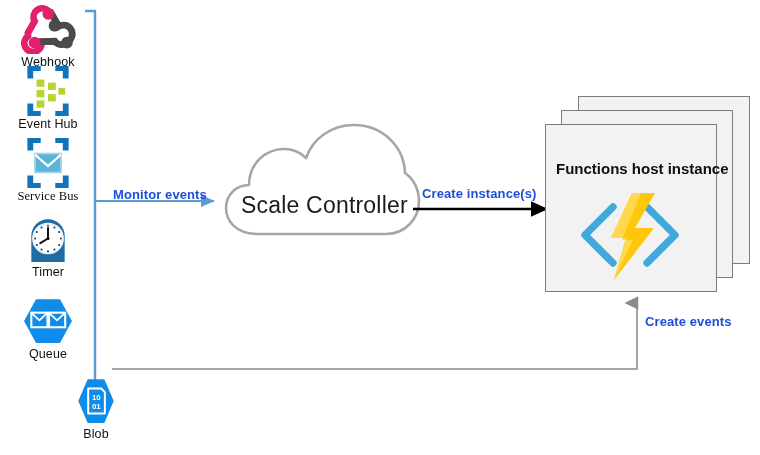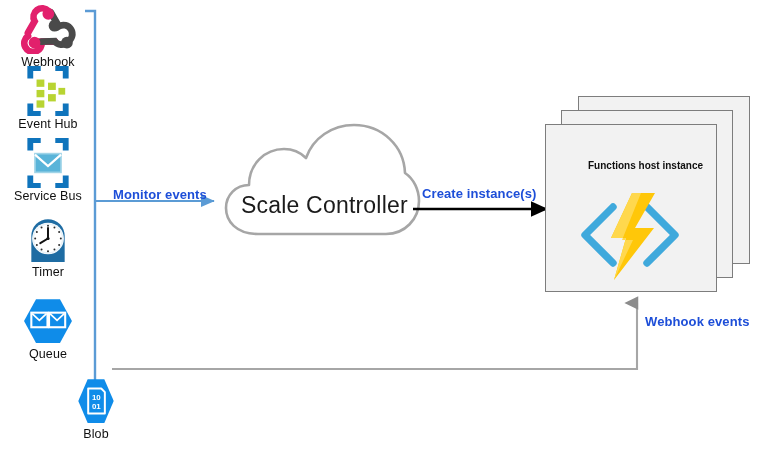--- a/index.html
+++ b/index.html
@@ -29,21 +29,21 @@
     font-weight:400;letter-spacing:.2px;
   }
 
   
   .card{position:absolute;background:#f2f2f2;border:1px solid #7d7d7d;box-sizing:border-box;}
   .card-back{left:578px;top:96px;width:172px;height:168px;}
   .card-mid{left:561px;top:110px;width:172px;height:168px;}
   .card-front{left:545px;top:124px;width:172px;height:168px;background:#f2f2f2;}
   .card-title{
     position:absolute;left:556px;top:160px;width:152px;
-    font-size:10px;font-weight:bold;color:#0f0f0f;white-space:nowrap;margin-left:32px;
+    font-size:15px;font-weight:bold;color:#0f0f0f;white-space:nowrap;
   }
   .fn-logo{position:absolute;left:575px;top:185px;width:110px;height:100px;}
 </style>
 </head>
 <body>
 
 <div class="canvas">
 
   <svg class="abs" style="left:84px;top:8px;" width="20" height="410">
     <path d="M1,3 L11,3 L11,402 L1,402" fill="none" stroke="#5B9BD5" stroke-width="2.4"></path>
@@ -76,21 +76,21 @@
         <rect x="6" y="21" width="7.5" height="7" fill="#B8D432"></rect>
         <rect x="6" y="31" width="7.5" height="7" fill="#B8D432"></rect>
         <rect x="17" y="14" width="7.5" height="7" fill="#B8D432"></rect>
         <rect x="17" y="25" width="7.5" height="7" fill="#B8D432"></rect>
         <rect x="27" y="19" width="6.5" height="6.5" fill="#B8D432"></rect>
       </g>
     </svg>
     <span class="lbl">Event Hub</span>
   </div>
 
-  <div class="trigger" style="left:0px;top:138px;">
+  <div class="trigger" style="left:0px;top:138px;font-family:Liberation Serif, serif;">
     <svg class="glyph" viewBox="0 0 60 48">
       <g transform="translate(13,2)">
         <path d="M0,10 L0,0 L10,0" fill="none" stroke="#0F74BC" stroke-width="5.6"></path>
         <path d="M24,0 L34,0 L34,10" fill="none" stroke="#0F74BC" stroke-width="5.6"></path>
         <path d="M0,34 L0,44 L10,44" fill="none" stroke="#0F74BC" stroke-width="5.6"></path>
         <path d="M24,44 L34,44 L34,34" fill="none" stroke="#0F74BC" stroke-width="5.6"></path>
         <rect x="4.5" y="13" width="25" height="18" fill="#59B4D9" stroke="#9FD4E8" stroke-width="1.6"></rect>
         <path d="M4.5,14 L17,25 L29.5,14" fill="none" stroke="#ffffff" stroke-width="2.1"></path>
       </g>
     </svg>
@@ -197,15 +197,15 @@
   </svg>
 
   <svg class="abs" style="left:104px;top:286px;" width="545" height="96">
     <defs>
       <marker id="mk-gray" markerWidth="8" markerHeight="8" refX="3.6" refY="6.6" orient="auto">
         <path d="M0.4,7.2 L3.6,0.6 L6.8,7.2 Z" fill="#8C8C8C"></path>
       </marker>
     </defs>
     <path d="M8,83 L533,83 L533,17" fill="none" stroke="#A6A6A6" stroke-width="2.1" marker-end="url(#mk-gray)"></path>
   </svg>
-  <span class="edge-label" style="left:645px;top:314px;">Webhook events</span>
+  <span class="edge-label" style="left:645px;top:314px;">Create events</span>
 
 </div>
 
 </body></html>

